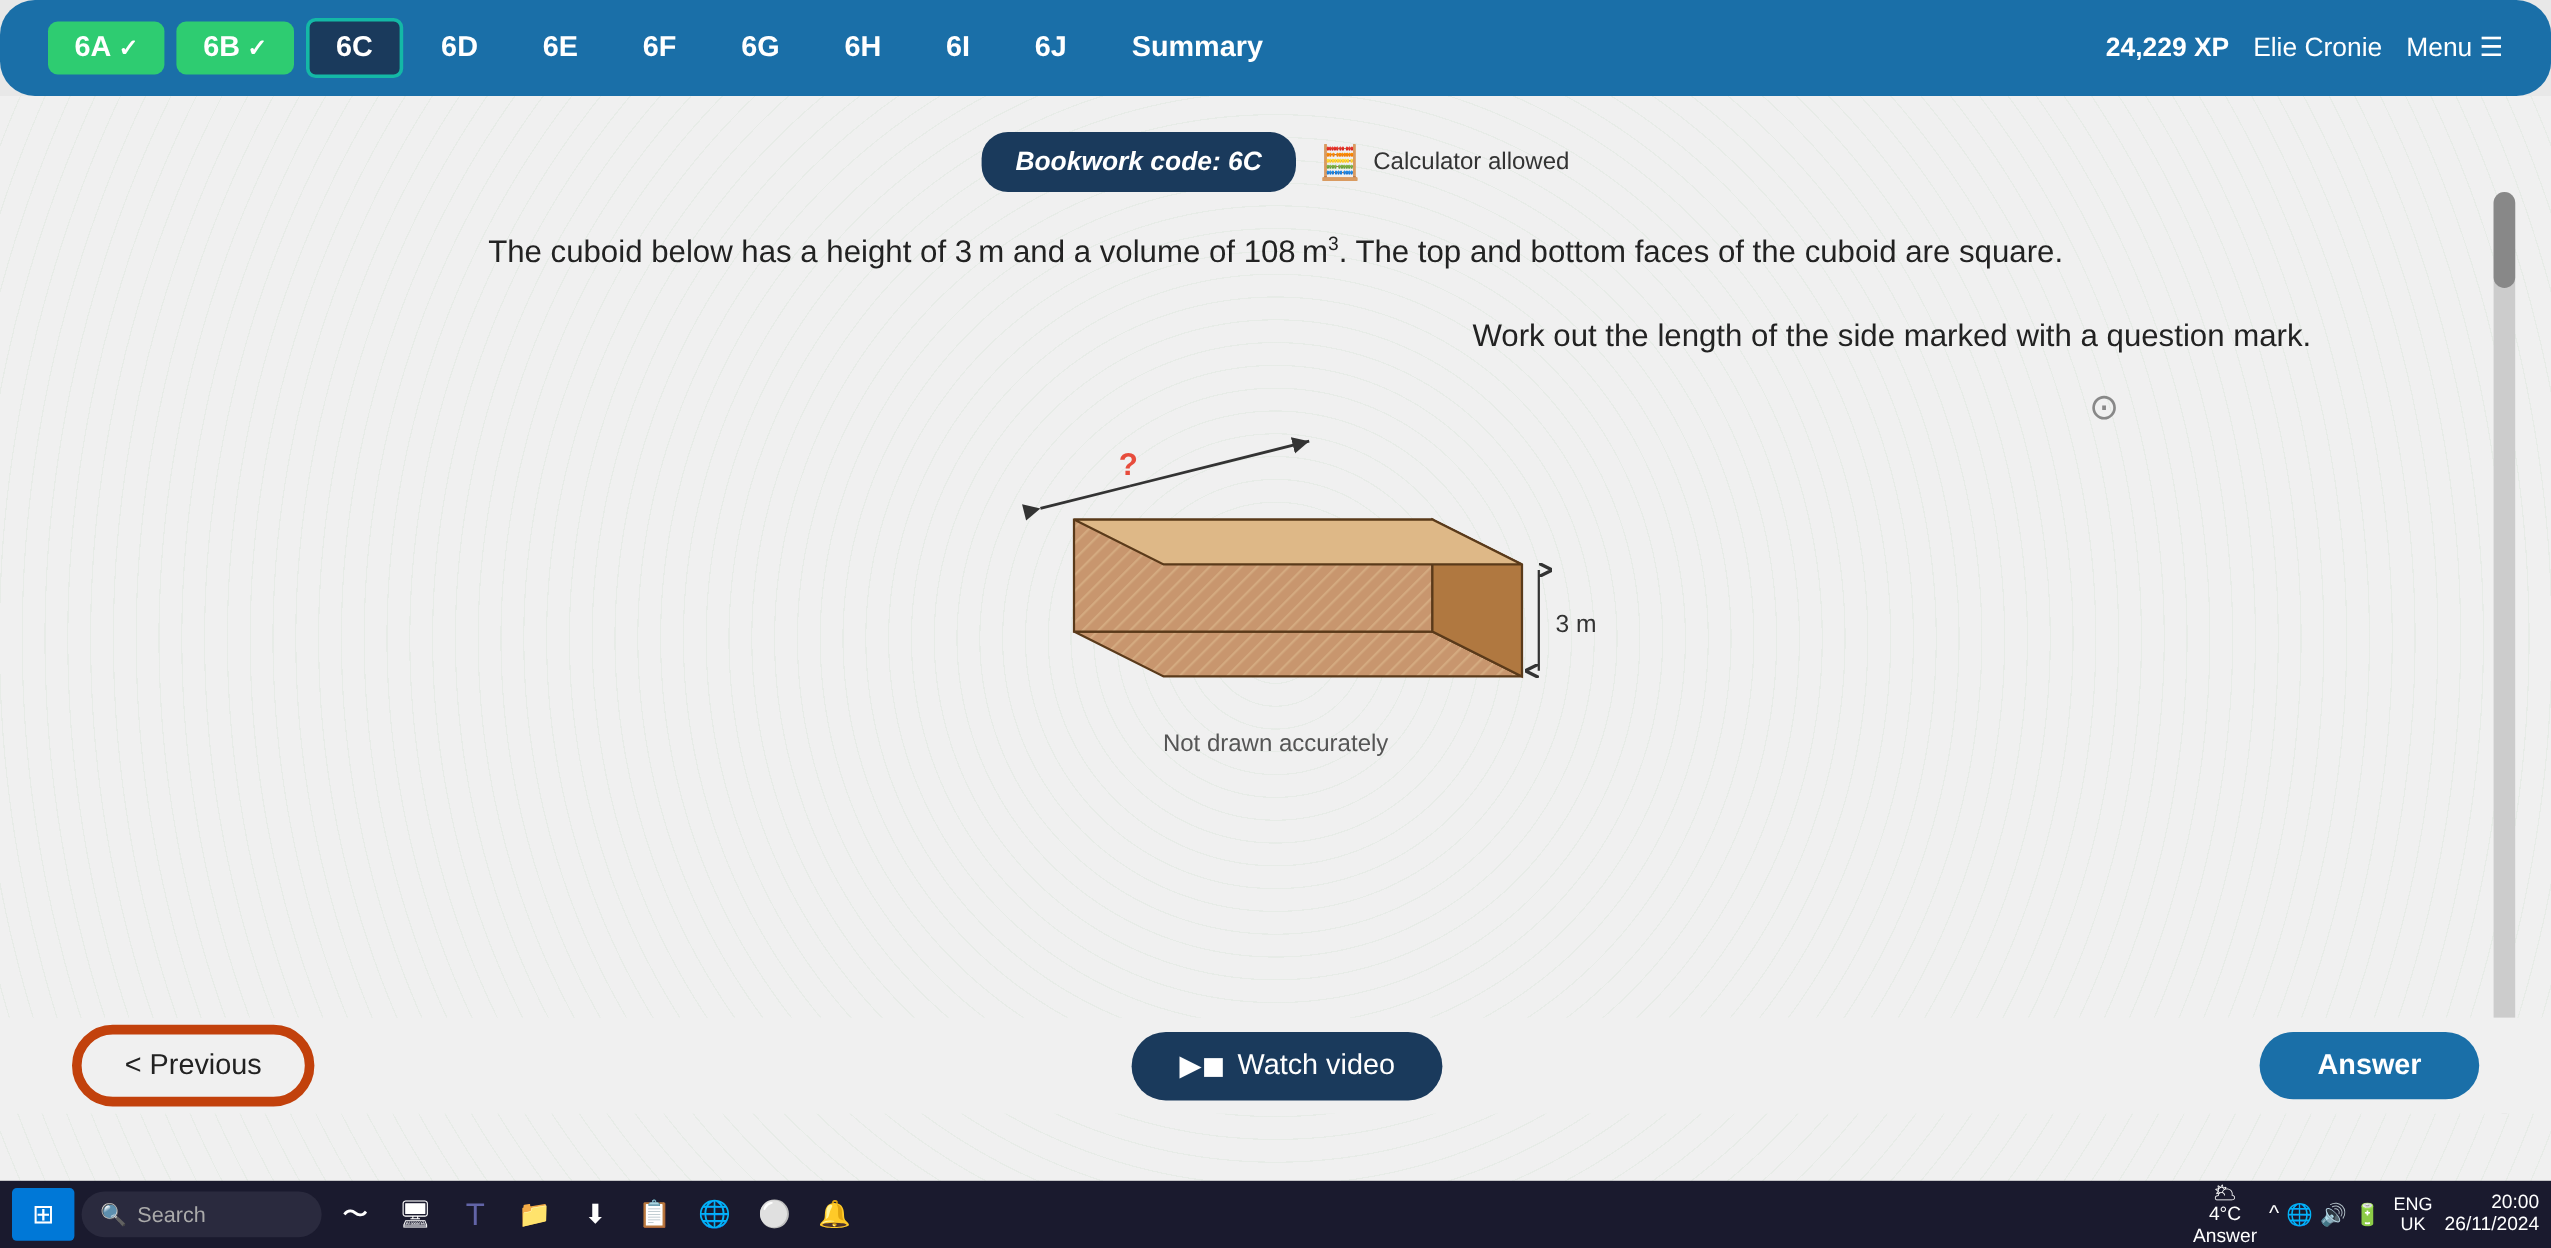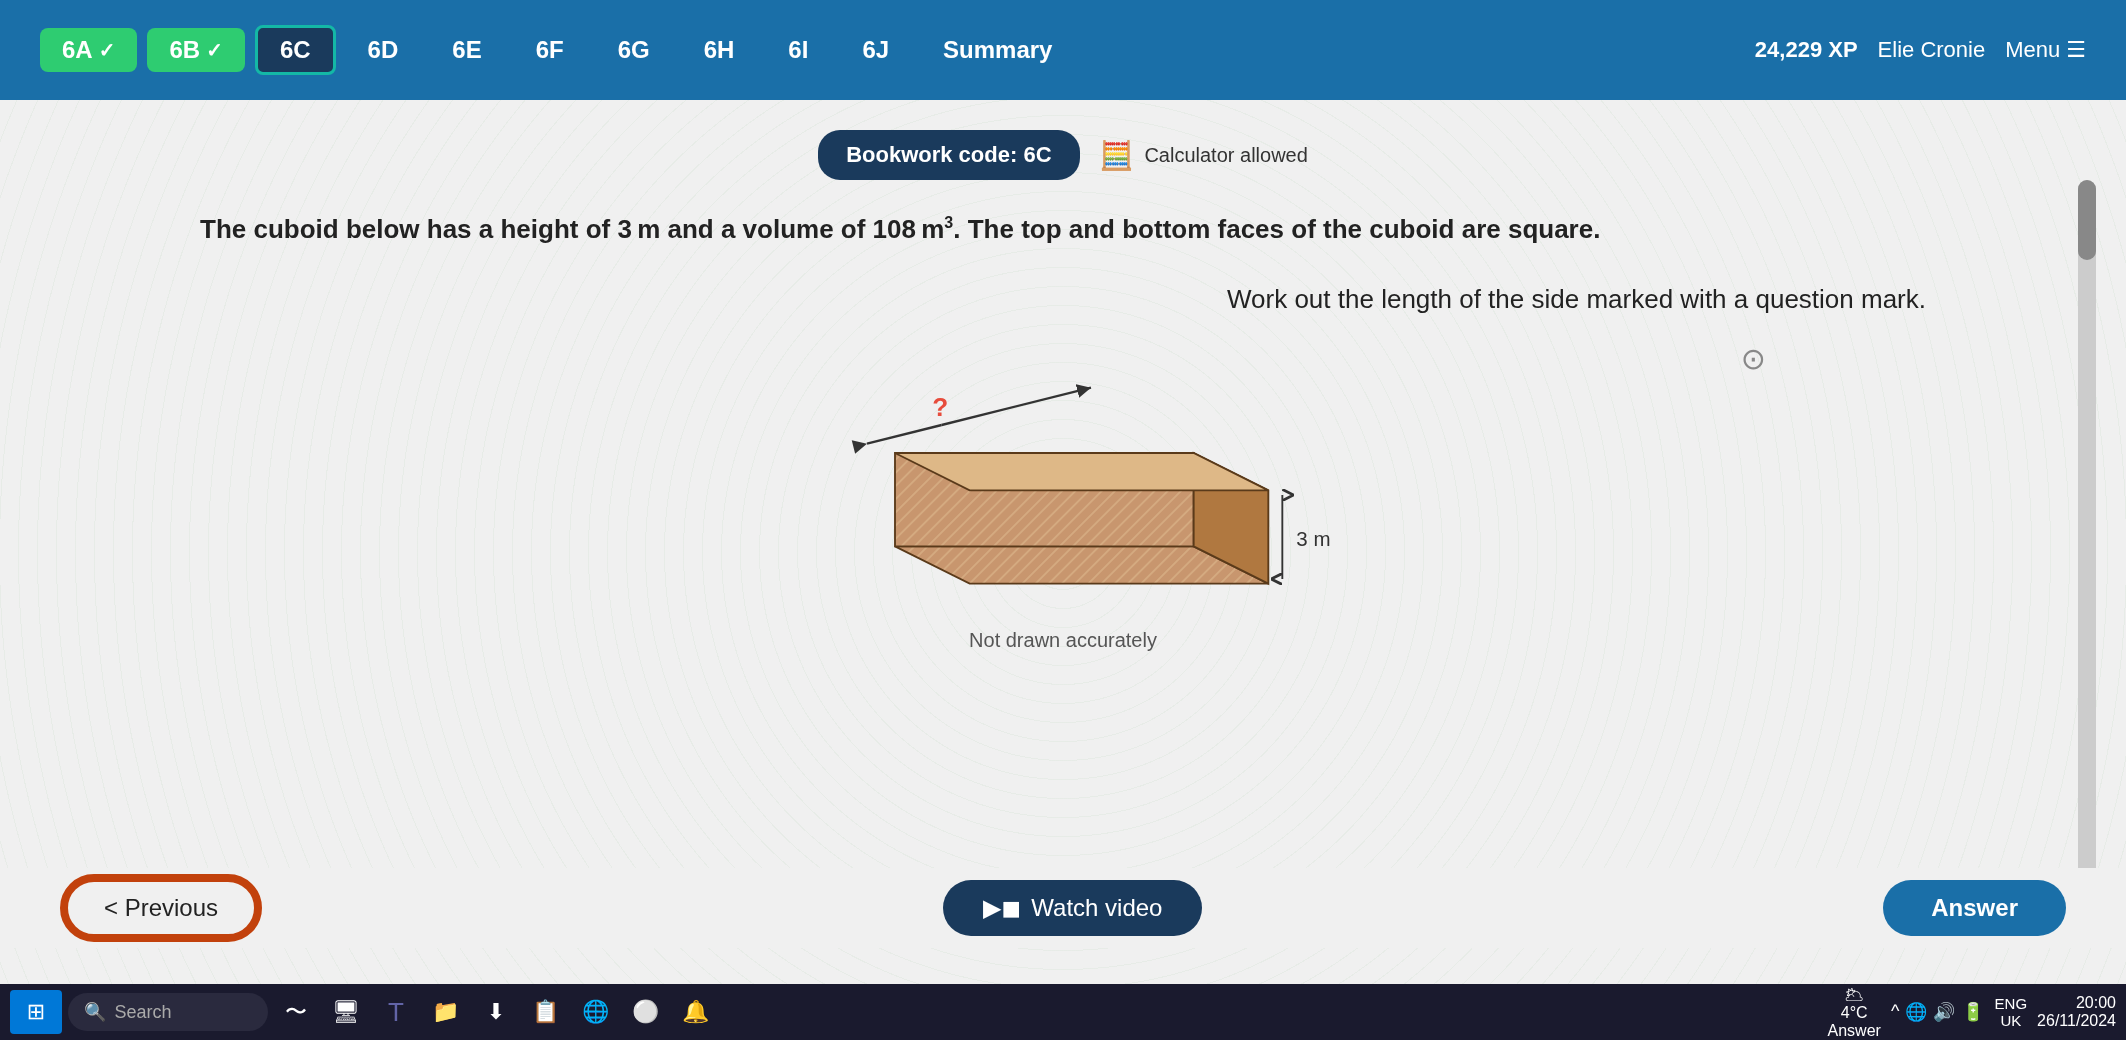--- a/index.html
+++ b/index.html
@@ -8,26 +8,27 @@
       height: 1040px;
       overflow: hidden;
       font-family: 'Segoe UI', Arial, sans-serif;
       background: #e8e8e8;
       position: relative;
     }
 
     
     .top-nav {
       width: 100%;
-      height: 100px;
+      height: 80px;
       background: #1a6fa8;
       display: flex;
       align-items: center;
       padding: 0 40px;
       position: relative;
+      border-radius: 29px;
     }
     .nav-tabs {
       display: flex;
       align-items: center;
       gap: 10px;
       flex: 1;
     }
     .nav-tab {
       padding: 8px 22px;
       border-radius: 8px;
@@ -96,41 +97,41 @@
       gap: 20px;
       padding-top: 30px;
     }
     .bookwork-badge {
       background: #1a3a5c;
       color: white;
       padding: 12px 28px;
       border-radius: 22px;
       font-size: 22px;
       font-weight: 600;
+      font-style: italic;
     }
     .calculator-allowed {
       display: flex;
       align-items: center;
       gap: 10px;
       font-size: 20px;
       color: #333;
     }
     .calc-icon {
       font-size: 28px;
       color: #2ecc71;
     }
 
     
     .question-area {
-      text-align: left;
+      text-align: center;
       padding: 30px 200px 10px;
       font-size: 26px;
       color: #222;
       line-height: 1.5;
-      font-weight: bold;
     }
     .question-area sup {
       font-size: 16px;
     }
 
     
     .workout-text {
       text-align: right;
       padding: 20px 200px 10px;
       font-size: 26px;

